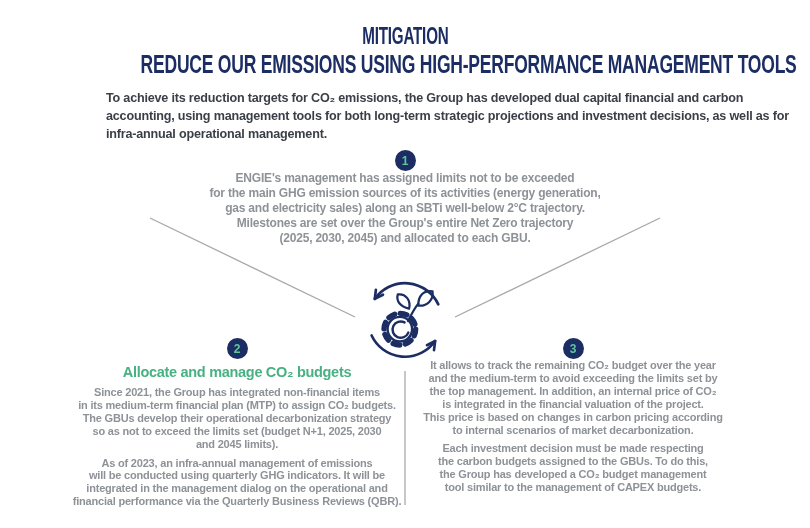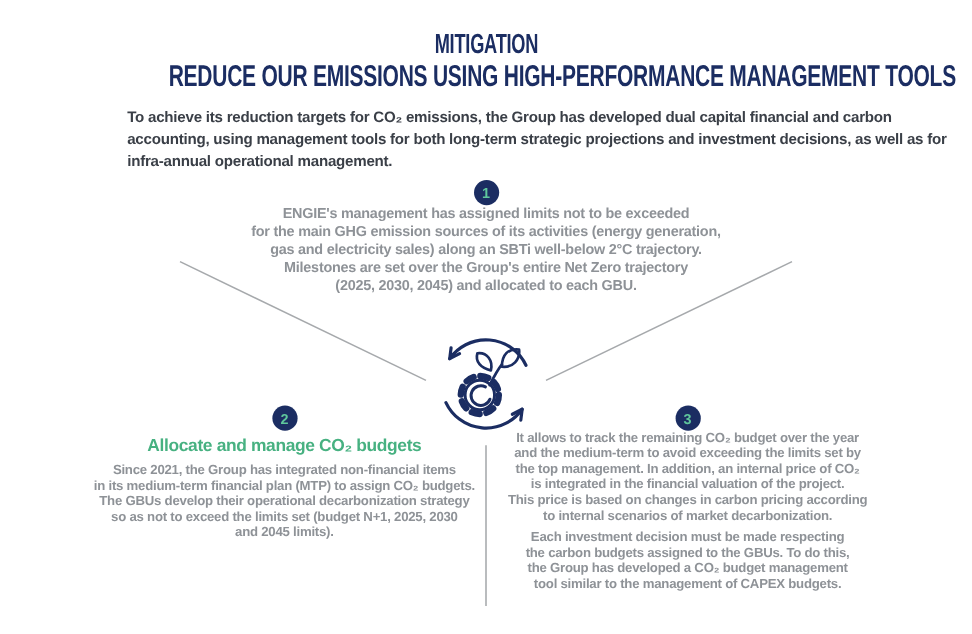--- a/index.html
+++ b/index.html
@@ -105,20 +105,24 @@
   <section class="step step2">
     <span class="badge">
         <span>2</span>
       </span>
     <h3 class="green">Allocate and manage CO₂ budgets</h3>
     <p class="body sbody">Since 2021, the Group has integrated non-financial items
 in its medium-term financial plan (MTP) to assign CO₂ budgets.
 The GBUs develop their operational decarbonization strategy
 so as not to exceed the limits set (budget N+1, 2025, 2030
 and 2045 limits).</p>
+    <p class="body sbody">As of 2023, an infra-annual management of emissions
+will be conducted using quarterly GHG indicators. It will be
+integrated in the management dialog on the operational and
+financial performance via the Quarterly Business Reviews (QBR).</p>
   </section>
 
   <section class="step step3">
     <span class="badge">
         <span>3</span>
       </span>
     <p class="body sbody">It allows to track the remaining CO₂ budget over the year
 and the medium-term to avoid exceeding the limits set by
 the top management. In addition, an internal price of CO₂
 is integrated in the financial valuation of the project.

